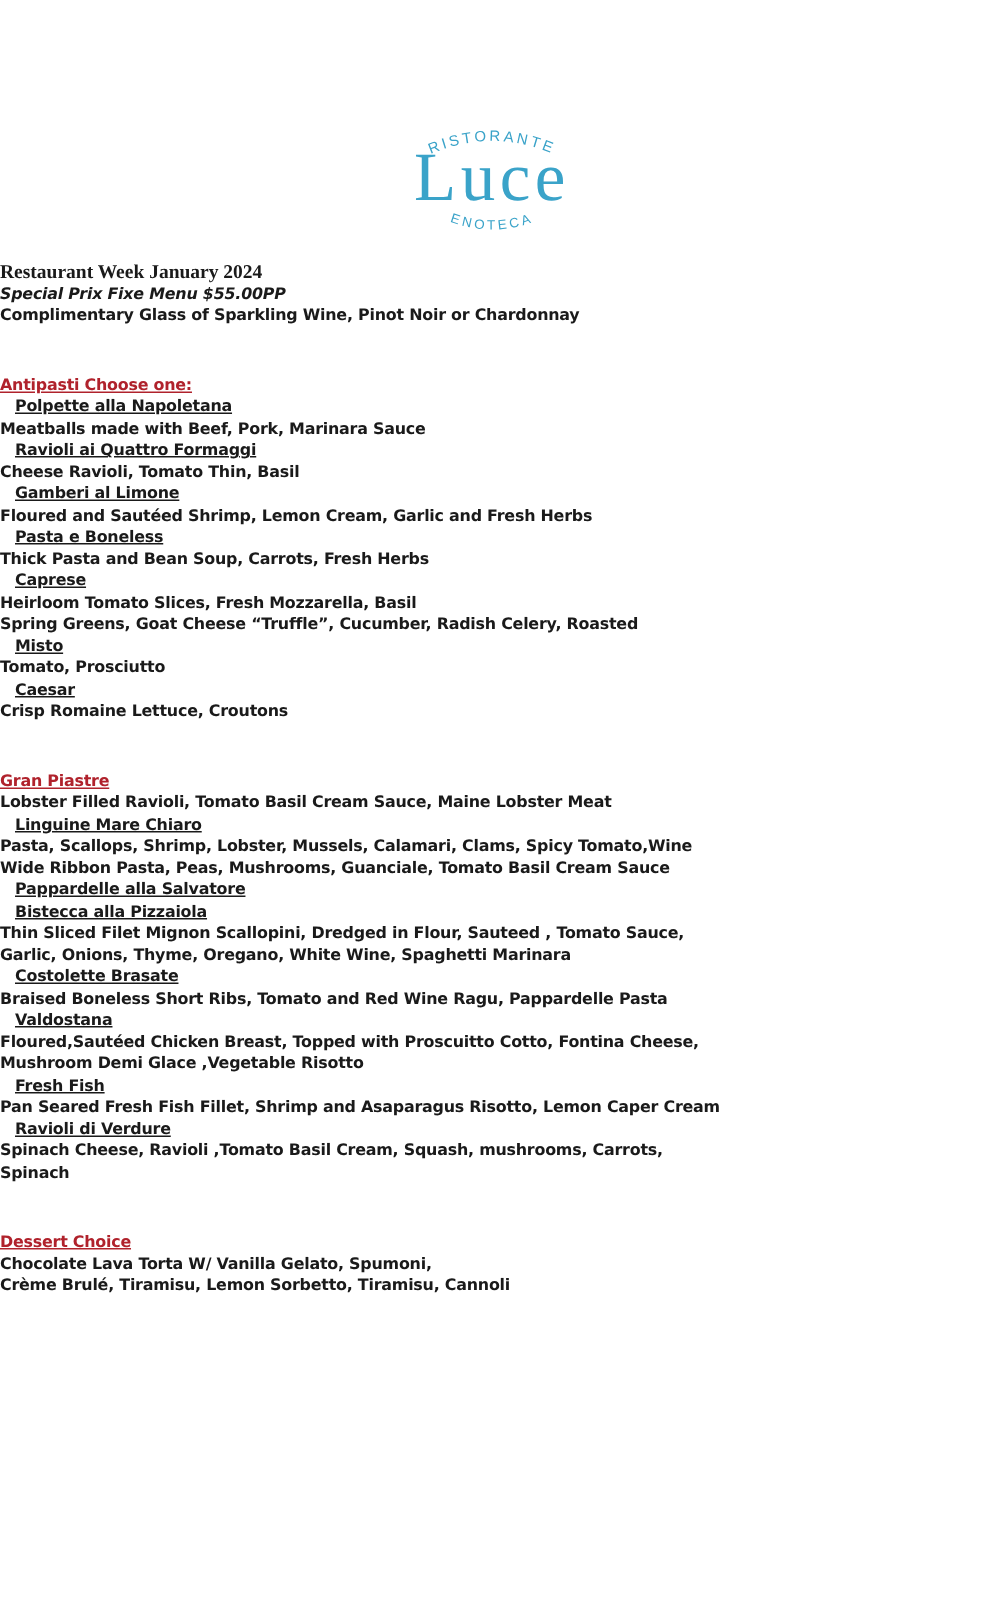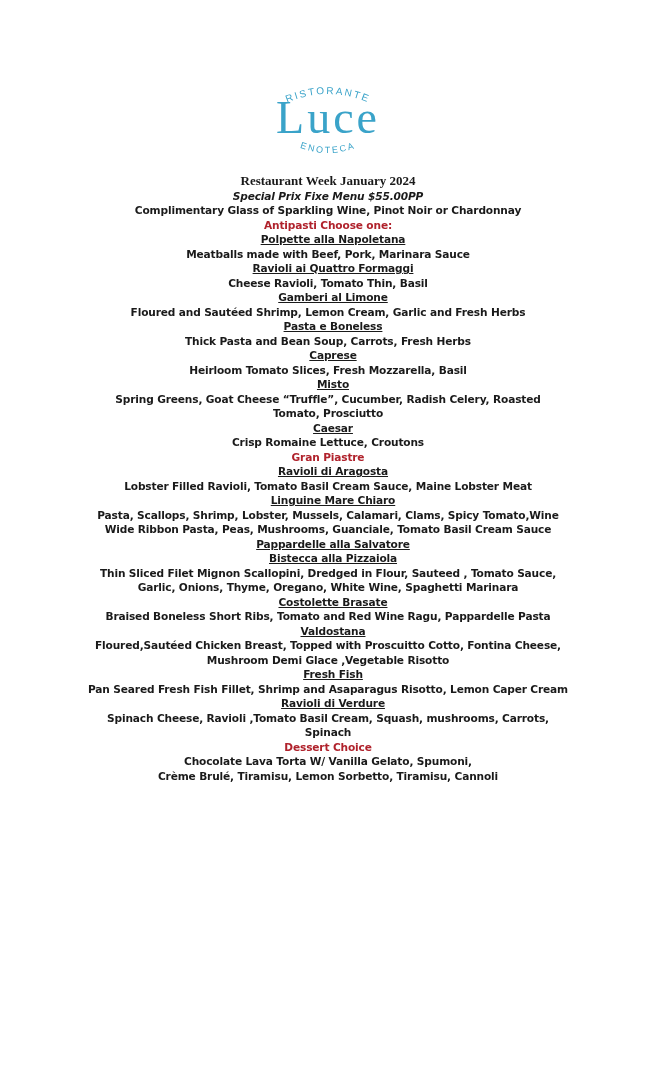--- a/index.html
+++ b/index.html
@@ -2,31 +2,31 @@
 <html><head>
 <meta charset="utf-8">
 <style>
   html, body { margin: 0; padding: 0; background: #ffffff; }
   body { width: 656px; height: 1080px; position: relative; overflow: hidden; }
   .page { position: absolute; left: 0; top: 0; width: 656px; height: 1080px; background: #fff; }
   .logo { position: absolute; left: 0; top: 78px; width: 656px; height: 86px; }
   .logo svg { display: block; margin: 0 auto; }
   .menu {
     position: absolute; left: 0; top: 174px; width: 656px;
-    text-align: center; color: #1a1a1a;
+    color: #1a1a1a;
     font-family: "DejaVu Sans", sans-serif; font-weight: bold;
     font-size: 10.6px; letter-spacing: -0.15px;
   }
   .menu .line { display: block; height: 14.5px; line-height: 14.5px; white-space: nowrap; }
   .menu .title {
     font-family: "Liberation Serif", serif; font-weight: bold; font-size: 13px; letter-spacing: 0;
   }
   .menu .subtitle { font-style: italic; }
   .menu .dish { text-decoration: underline; text-underline-offset: 1px; margin-left: 10px; }
-  .menu .section { text-underline-offset: 1px; font-weight: bold; }
+  .menu .section { text-decoration: underline; text-underline-offset: 1px; font-weight: bold; margin-top: 32px; }
 </style>
 </head>
 <body>
 
 <div class="page">
 
   <div class="logo">
     <svg width="160" height="86" viewBox="0 0 160 86">
       <defs>
         <path id="arcTop" d="M 28 30 Q 80 2 132 30" fill="none"></path>
@@ -51,27 +51,26 @@
         <span class="line dish">Polpette alla Napoletana</span>
         <span class="line">Meatballs made with Beef, Pork, Marinara Sauce</span>
         <span class="line dish">Ravioli ai Quattro Formaggi</span>
         <span class="line">Cheese Ravioli, Tomato Thin, Basil</span>
         <span class="line dish">Gamberi al Limone</span>
         <span class="line">Floured and Sautéed Shrimp, Lemon Cream, Garlic and Fresh Herbs</span>
         <span class="line dish">Pasta e Boneless</span>
         <span class="line">Thick Pasta and Bean Soup, Carrots, Fresh Herbs</span>
         <span class="line dish">Caprese</span>
         <span class="line">Heirloom Tomato Slices, Fresh Mozzarella, Basil</span>
+        <span class="line">Spring Greens, Goat Cheese “Truffle”, Cucumber, Radish Celery, Roasted</span>
         <span class="line dish">Misto</span>
-        <span class="line">Spring Greens, Goat Cheese “Truffle”, Cucumber, Radish Celery, Roasted</span>
         <span class="line">Tomato, Prosciutto</span>
         <span class="line dish">Caesar</span>
         <span class="line">Crisp Romaine Lettuce, Croutons</span>
         <span class="line section" style="color: rgb(176, 34, 44);">Gran Piastre</span>
-        <span class="line dish">Ravioli di Aragosta</span>
         <span class="line">Lobster Filled Ravioli, Tomato Basil Cream Sauce, Maine Lobster Meat</span>
         <span class="line dish">Linguine Mare Chiaro</span>
         <span class="line">Pasta, Scallops, Shrimp, Lobster, Mussels, Calamari, Clams, Spicy Tomato,Wine</span>
         <span class="line">Wide Ribbon Pasta, Peas, Mushrooms, Guanciale, Tomato Basil Cream Sauce</span>
         <span class="line dish">Pappardelle alla Salvatore</span>
         <span class="line dish">Bistecca alla Pizzaiola</span>
         <span class="line">Thin Sliced Filet Mignon Scallopini, Dredged in Flour, Sauteed , Tomato Sauce,</span>
         <span class="line">Garlic, Onions, Thyme, Oregano, White Wine, Spaghetti Marinara</span>
         <span class="line dish">Costolette Brasate</span>
         <span class="line">Braised Boneless Short Ribs, Tomato and Red Wine Ragu, Pappardelle Pasta</span>

